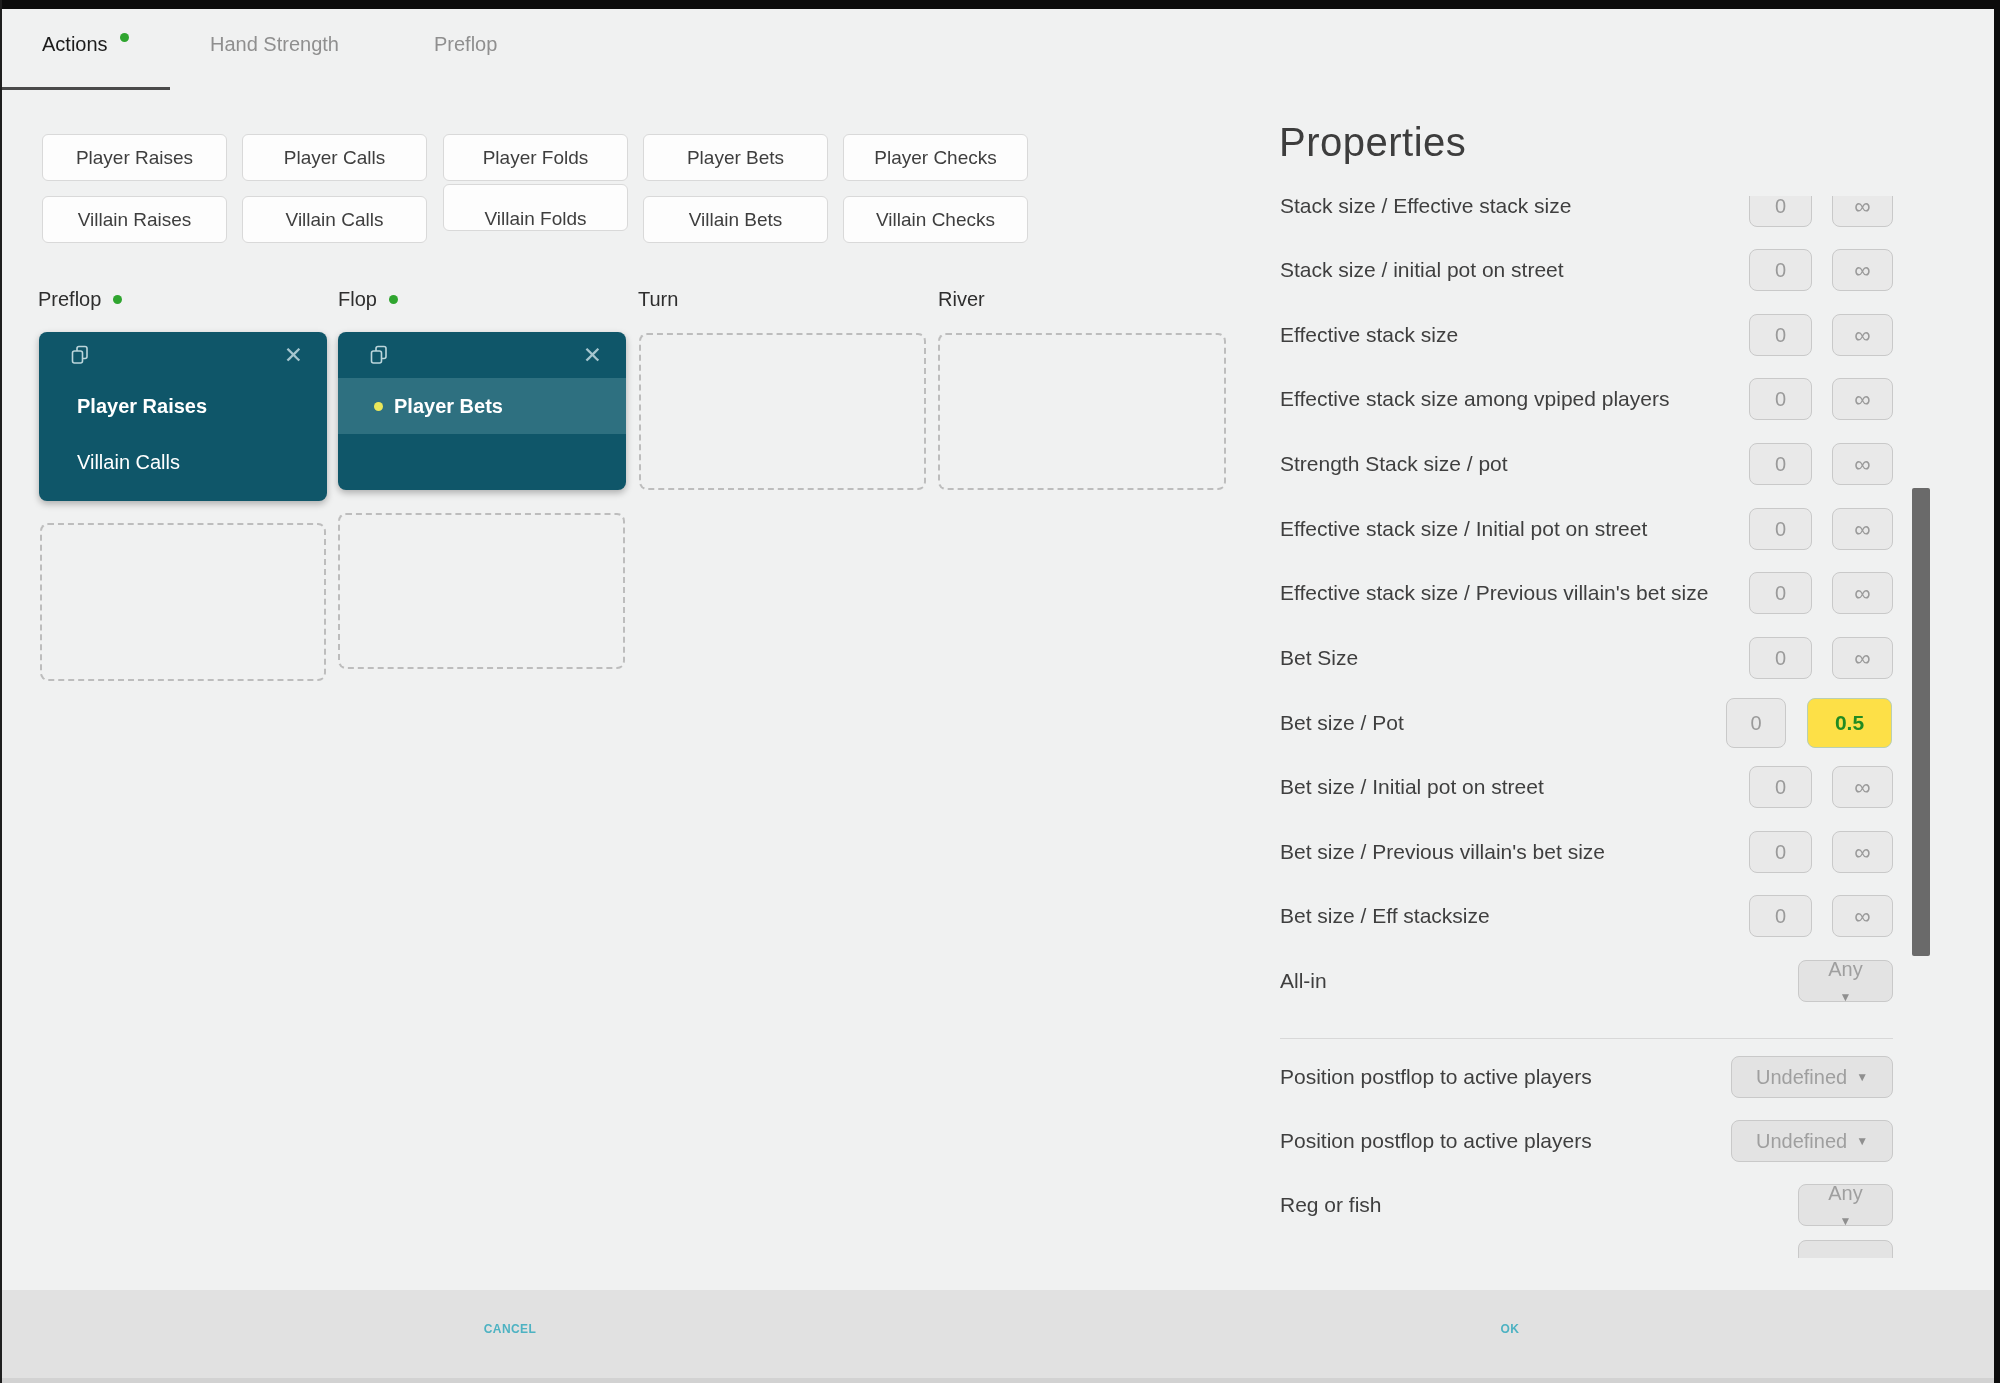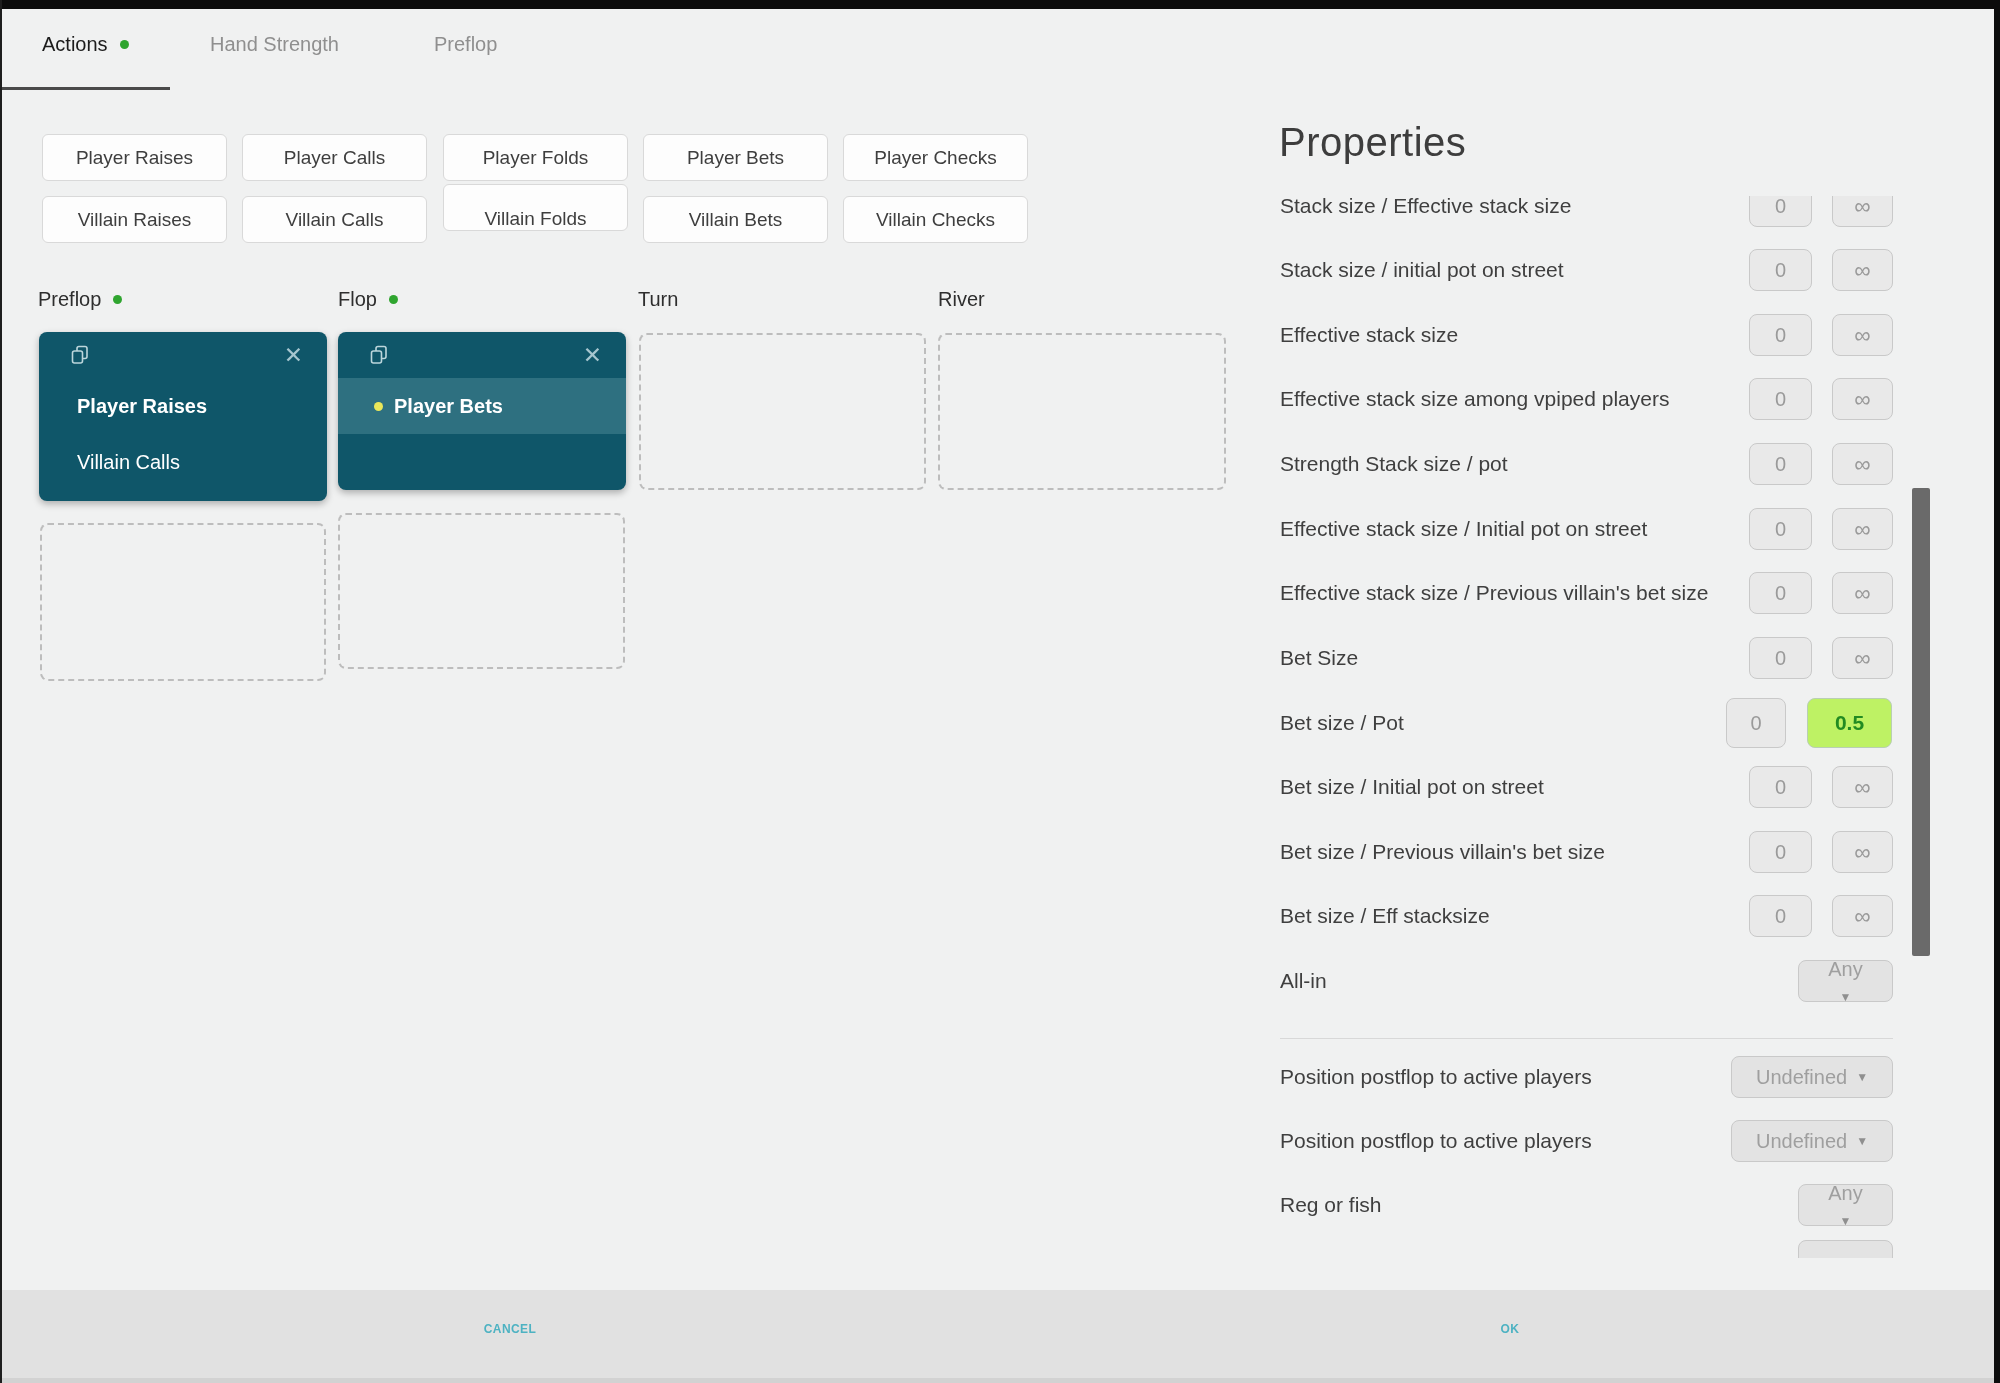--- a/index.html
+++ b/index.html
@@ -11,21 +11,21 @@
   }
   .abs{position:absolute;}
 
   
   .topbar{left:0;top:0;width:2000px;height:9px;background:#0c0c0c;}
   .left-edge{left:0;top:0;width:2px;height:1383px;background:#1e1e1e;}
   .right-edge{left:1994px;top:0;width:6px;height:1383px;background:#0c0c0c;}
   .bottom-strip{left:2px;top:1378px;width:1992px;height:5px;background:#d2d2d2;}
 
   
-  .tab{top:33px;font-size:20px;color:#8f8f8f;display:flex;align-items:center;gap:12px;cursor:default;}
+  .tab{top:33px;font-size:20px;color:#8f8f8f;display:flex;align-items:flex-start;gap:12px;cursor:default;}
   .tab.active{color:#1c1c1c;}
   .tab-underline{left:0;top:87px;width:170px;height:3px;background:#4a4a4a;}
   .dot{width:9px;height:9px;border-radius:50%;background:#2fa52f;display:inline-block;}
 
   
   .palette-btn{
     width:185px;height:47px;background:#fdfdfd;border:1px solid #d9d9d9;border-radius:6px;
     display:flex;align-items:center;justify-content:center;
     font-size:19px;color:#3e3e3e;box-sizing:border-box;
   }
@@ -58,21 +58,21 @@
   .mini-btn{
     position:absolute;height:42px;box-sizing:border-box;border-radius:8px;
     background:#e9e9e9;border:1px solid #c9c9c9;color:#9a9a9a;
     display:flex;align-items:center;justify-content:center;font-size:20px;
   }
   .mini-btn.min{left:474px;width:63px;}
   .mini-btn.max{left:557px;width:61px;font-size:23px;}
   .mini-btn.sel-min{left:451px;width:60px;height:50px;}
   .mini-btn.sel-max{
     left:532px;width:85px;height:50px;
-    background:#bef264;border:1px solid #b9cfb4;color:#228b22;font-weight:bold;font-size:21px;
+    background:#fde047;border:1px solid #b9cfb4;color:#228b22;font-weight:bold;font-size:21px;
   }
   .dd{
     position:absolute;height:42px;box-sizing:border-box;border-radius:8px;
     background:#e3e3e3;border:1px solid #c9c9c9;color:#9f9f9f;
     display:flex;align-items:center;justify-content:center;gap:9px;font-size:20px;
   }
   .dd .arrow{font-size:12px;color:#8f8f8f;}
   .dd.any{left:523px;width:95px;flex-direction:column;}
   .dd.undef{left:456px;width:162px;}
   .props-divider{position:absolute;left:5px;width:613px;height:1px;background:#d8d8d8;}

